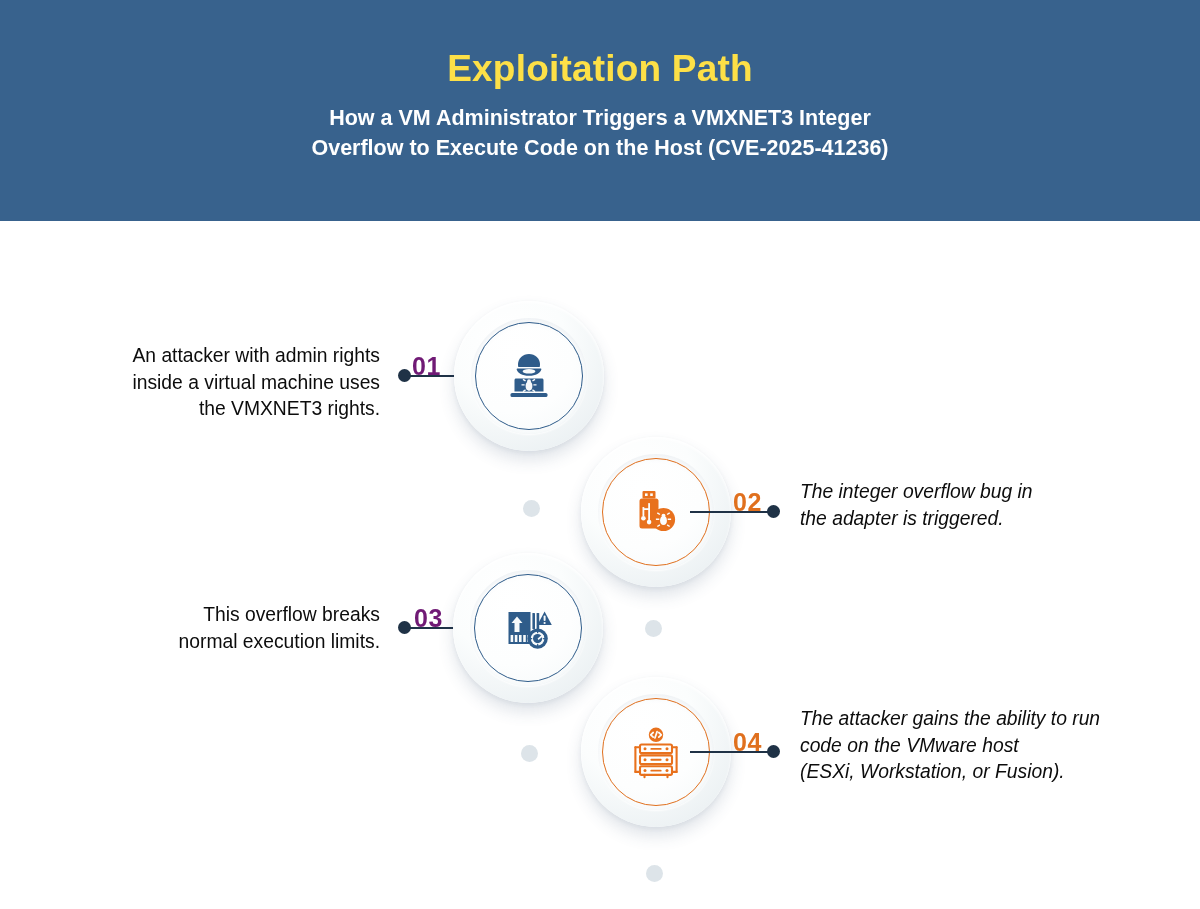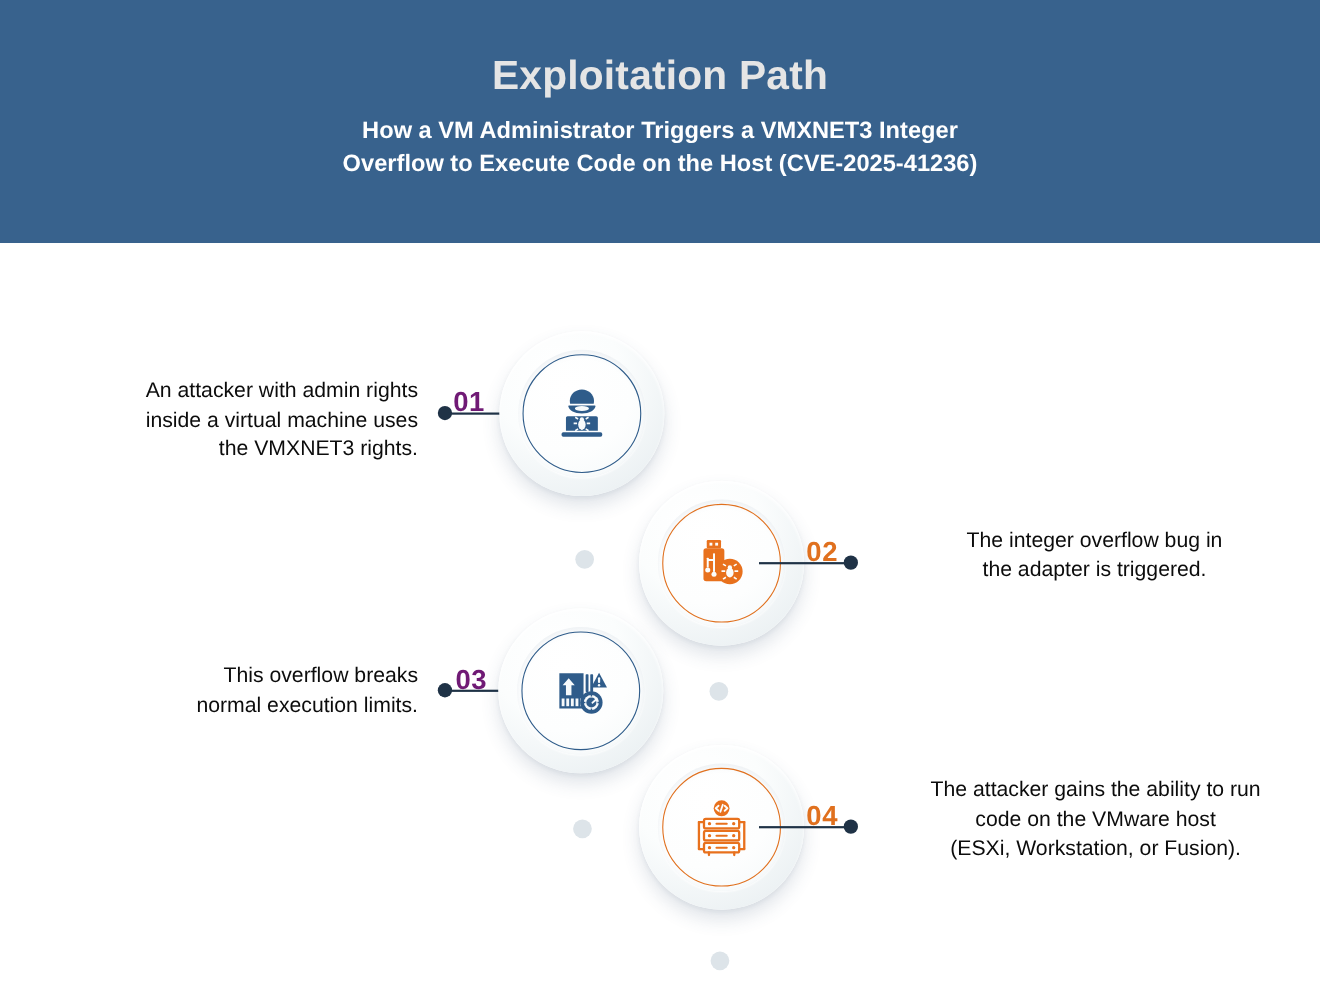--- a/index.html
+++ b/index.html
@@ -33,21 +33,21 @@
     text-align: center;
     color: #ffffff;
   }
   #main-title {
     font-size: 37px;
     font-weight: bold;
     letter-spacing: 0.2px;
     margin: 0;
     padding-top: 47px;
     line-height: 44px;
-    color: #e5e5e5;
+    color: #fde047;
   }
   .subtitle-line {
     font-size: 21.5px;
     font-weight: bold;
     line-height: 30px;
     color: #ffffff;
     margin: 0;
   }
   #subtitle-wrap { margin-top: 12px; }
 
@@ -147,21 +147,21 @@
   .step-num.orange { color: #e0701e; }
 
   
   .step-text {
     position: absolute;
     font-size: 19.3px;
     line-height: 26.5px;
     color: #0c0c0c;
   }
   .step-text.align-right { text-align: right; }
-  .step-text.align-left  { text-align: center; }
+  .step-text.align-left  { text-align: left; font-style: italic; }
 
   
   .deco-dot {
     position: absolute;
     width: 17px;
     height: 17px;
     border-radius: 50%;
     background: #dde4e9;
   }
 </style>

